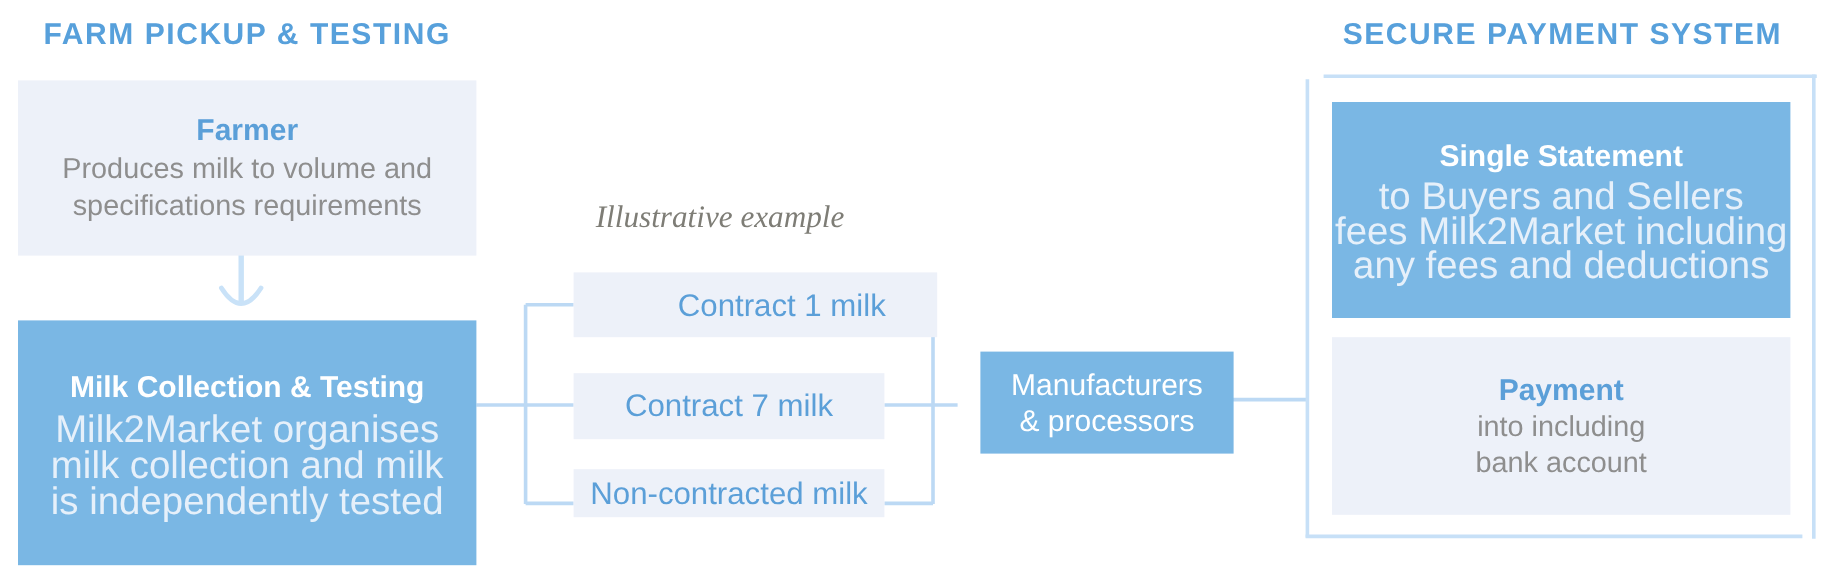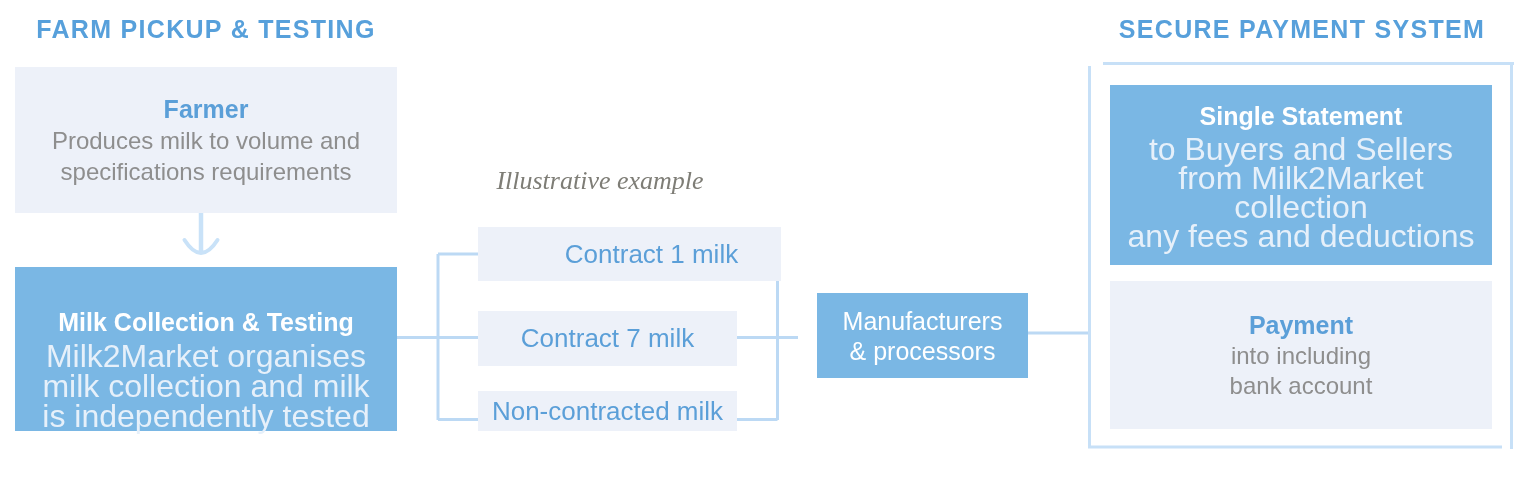--- a/index.html
+++ b/index.html
@@ -17,21 +17,21 @@
   .heading-secure { left:1090px; top:15px; width:424px; }
 
   .box {
     position:absolute; display:flex; flex-direction:column;
     justify-content:center; align-items:center; text-align:center;
   }
   .box.light { background:var(--light_box,#edf1f9); }
   .box.blue  { background:var(--accent_blue,#7ab7e4); }
 
   .farmer-box        { left:15px;   top:67px;  width:382px; height:146px; }
-  .milk-box          { left:15px;   top:267px; width:382px; height:164px;justify-content:flex-end; }
+  .milk-box          { left:15px;   top:267px; width:382px; height:204px; }
   .contract-box-1    { left:478px;  top:227px; width:259px; height:54px;padding-left:44px; }
   .contract-box-2    { left:478px;  top:311px; width:259px; height:55px; }
   .contract-box-3    { left:478px;  top:391px; width:259px; height:40px; }
   .manufacturers-box { left:798px;  top:293px; width:211px; height:85px;margin-left:19px; }
   .statement-box     { left:1110px; top:85px;  width:382px; height:180px; }
   .payment-box       { left:1110px; top:281px; width:382px; height:148px; }
 
   .title-blue  { font-size:25px; font-weight:700; color:var(--blue_text,#5b9fd8); line-height:32px; }
   .title-white { font-size:25px; font-weight:700; color:var(--white_text,#ffffff); line-height:33px; margin-bottom:2px; }
   .body-gray   { font-size:24px; font-weight:400; color:var(--gray_text,#8e8e8e); line-height:31px; }
@@ -118,21 +118,21 @@
       <div>&amp; processors</div>
     </div>
   </div>
 
   <div class="section-heading heading-secure">SECURE PAYMENT SYSTEM</div>
 
   <div class="box blue statement-box">
     <div class="title-white">Single Statement</div>
     <div class="body-on-blue" style="line-height:29px;">
       <div>to Buyers and Sellers</div>
-      <div>from Milk2Market collection</div>
+      <div>fees Milk2Market including</div>
       <div>any fees and deductions</div>
     </div>
   </div>
 
   <div class="box light payment-box">
     <div class="title-blue">Payment</div>
     <div class="body-gray" style="line-height:30px;">
       <div>into including</div>
       <div>bank account</div>
     </div>

